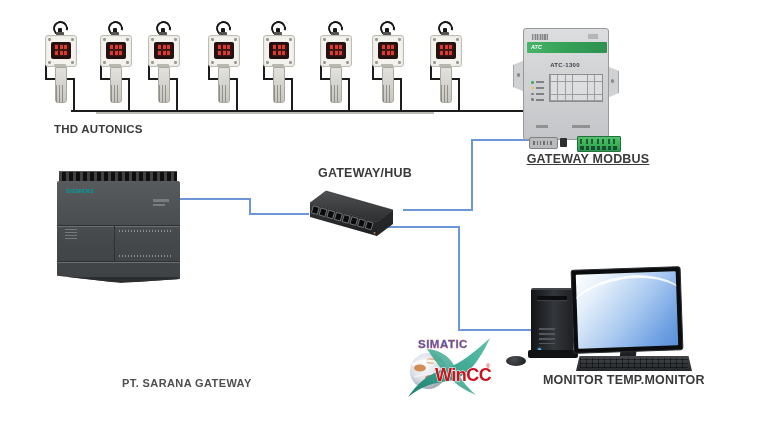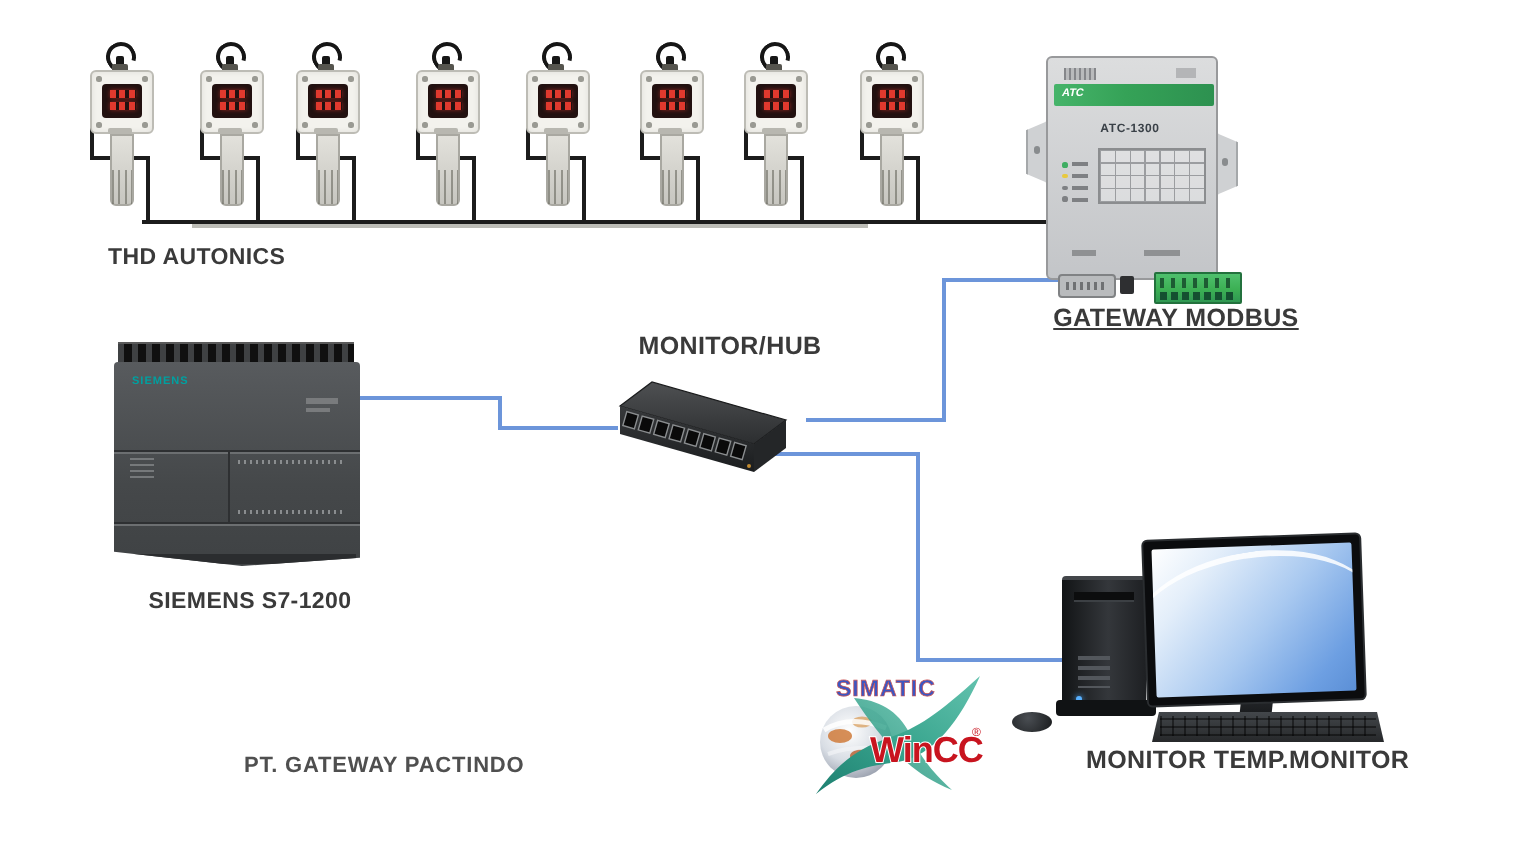--- a/index.html
+++ b/index.html
@@ -367,23 +367,22 @@
         </div>
       <div class="plc-groove" style="top:44px;"></div>
       <div class="plc-groove" style="top:80px;"></div>
       <div class="plc-seam"></div>
       <div class="plc-dots" style="left:62px;top:49px;width:54px;"></div>
       <div class="plc-dots" style="left:62px;top:74px;width:54px;"></div>
       <div class="plc-mini"></div>
       <div class="plc-bottom"></div>
     </div>
   </div>
-  <div class="lbl" style="left:65px;top:295px;width:120px;text-align:center;">SIEMENS S7-1200</div>
-
-  <div class="lbl" style="left:318px;top:166px;width:94px;text-align:center;font-size:12.5px;">MONITOR/HUB</div>
+
+  <div class="lbl" style="left:318px;top:166px;width:94px;text-align:center;font-size:12.5px;">GATEWAY/HUB</div>
   <svg class="abs" style="left:296px;top:186px;" width="110" height="56" viewBox="0 0 110 56">
     <defs>
       <linearGradient id="swTop" x1="0" y1="0" x2="0" y2="1">
         <stop offset="0" stop-color="#4e5052"></stop>
           <stop offset="1" stop-color="#2c2e30"></stop>
       </linearGradient>
       <linearGradient id="swFront" x1="0" y1="0" x2="0" y2="1">
         <stop offset="0" stop-color="#37393b"></stop>
           <stop offset="1" stop-color="#1b1d1f"></stop>
       </linearGradient>
@@ -442,15 +441,15 @@
     <ellipse cx="30" cy="28" rx="5" ry="2.8" fill="#d99a52" opacity=".7"></ellipse>
     <path d="M11,32 Q24,24 42,31" stroke="#ffffff" stroke-width="2.5" fill="none" opacity=".85"></path>
     <path d="M13,44 Q27,39 43,42" stroke="#f2f4f6" stroke-width="2" fill="none" opacity=".7"></path>
     <path d="M26,16 C34,28 40,36 48,44 C56,52 63,57 75,62 C64,52 59,45 54,34 C48,22 38,17 26,16 Z" fill="url(#swooshG)" opacity=".85"></path>
     <path d="M89,5 C68,24 58,31 43,36 C26,42 17,50 7,64 C22,52 33,50 48,48 C66,45 79,27 89,5 Z" fill="url(#swooshG)"></path>
     <text x="17" y="15" font-family="Liberation Sans,sans-serif" font-size="11.5" font-weight="bold" fill="#3c56c2" stroke="#cc5555" stroke-width="0.35" letter-spacing="0.5">SIMATIC</text>
     <text x="34" y="48" font-family="Liberation Sans,sans-serif" font-size="18" font-weight="bold" fill="#c8141f" stroke="#ffffff" stroke-width="1" paint-order="stroke" letter-spacing="-0.5">WinCC</text>
     <text x="85" y="35" font-size="6" fill="#c8141f">®</text>
   </svg>
 
-  <div class="company">PT. GATEWAY PACTINDO</div>
+  <div class="company">PT. SARANA GATEWAY</div>
 
 </div>
 
 </body></html>

